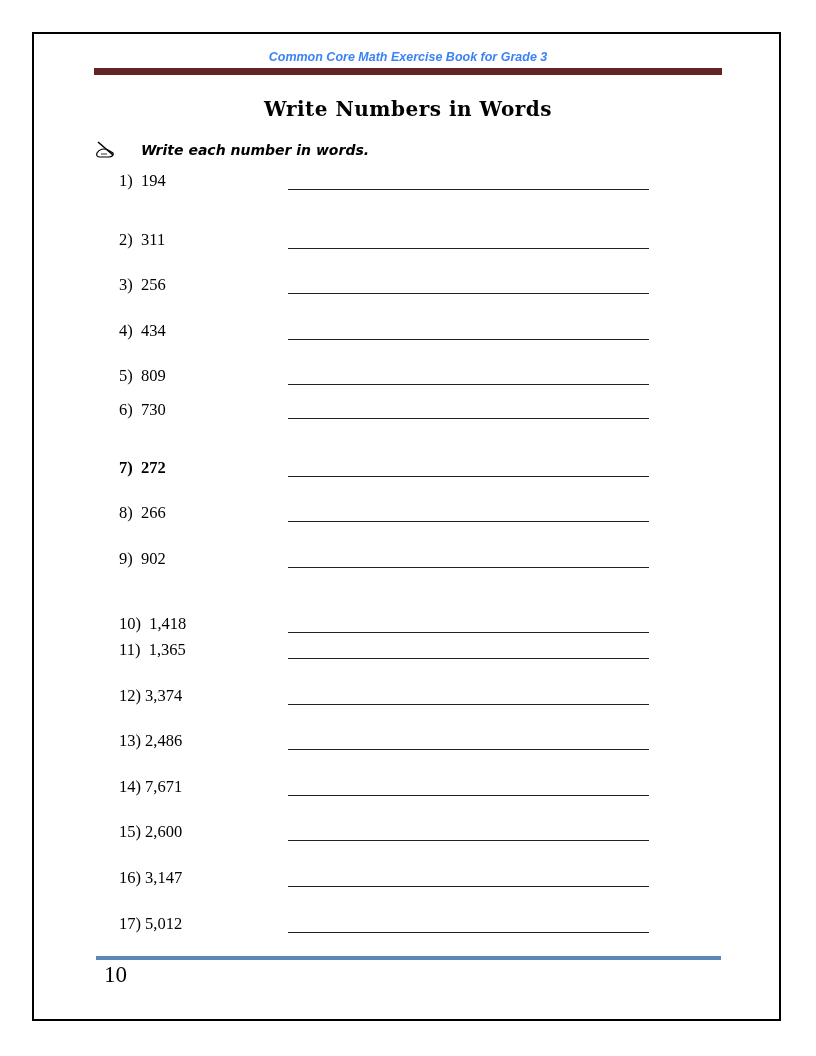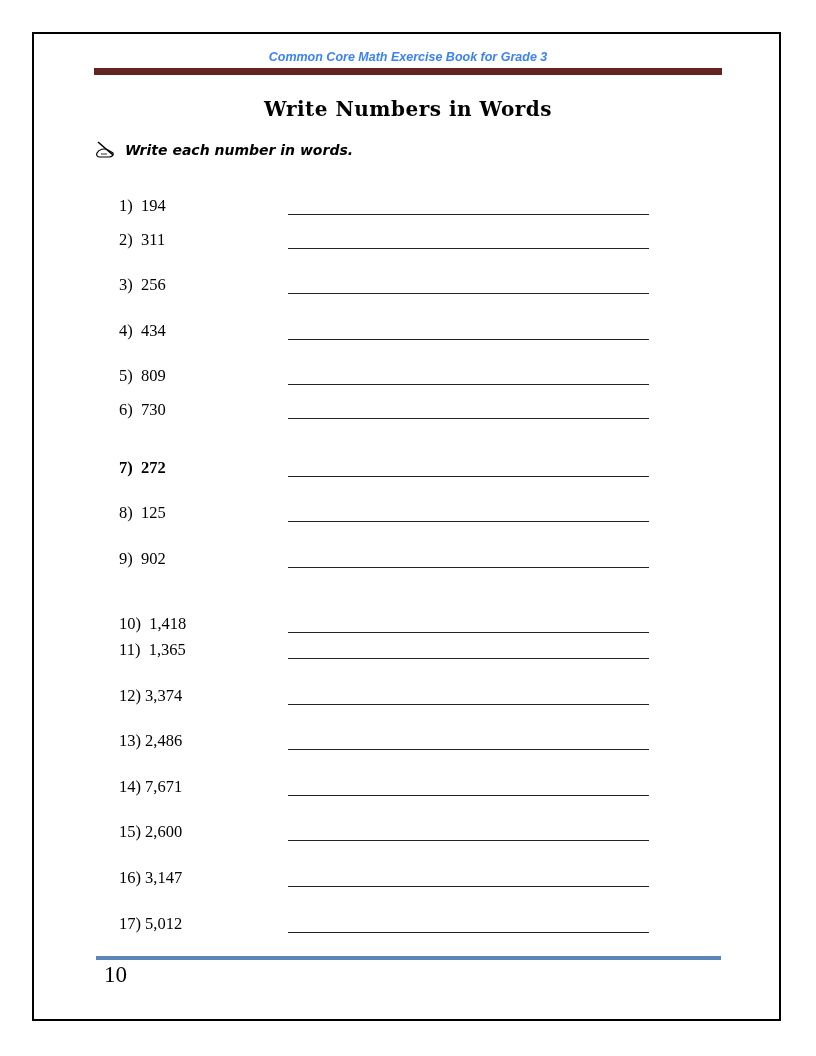--- a/index.html
+++ b/index.html
@@ -1,21 +1,21 @@
 <!DOCTYPE html>
 <html><head>
 <meta charset="utf-8">
 <style>
   html, body { margin:0; padding:0; background:#ffffff; }
   body { width:816px; height:1056px; position:relative; overflow:hidden; font-family:"DejaVu Serif", serif; color:#000; }
   .page-border { position:absolute; left:32px; top:32px; width:749px; height:989px; border:2px solid #000; box-sizing:border-box; }
   .header-text { position:absolute; left:94px; width:628px; top:50px; text-align:center; font-family:"Liberation Sans", sans-serif; font-style:italic; font-weight:bold; font-size:12.5px; color:#3b82f6; }
   .header-bar { position:absolute; left:94px; top:68px; width:628px; height:7px; background:#652424; }
   .title { position:absolute; left:94px; width:628px; top:97px; text-align:center; font-family:"DejaVu Serif", serif; font-weight:bold; font-size:20px; letter-spacing:0.5px; }
-  .instruction { position:absolute; left:95px; top:140px; display:flex; align-items:center; gap:8px; }
+  .instruction { position:absolute; left:95px; top:140px; display:flex; align-items:center; gap:24px; }
   .instruction-icon { width:22px; height:20px; }
   .instruction-text { font-family:"DejaVu Sans", sans-serif; font-style:italic; font-weight:bold; font-size:14px; }
   .problem { position:absolute; left:119px; height:24px; width:540px; }
   .problem-label { position:absolute; left:0; top:0; font-family:"Liberation Serif", serif; font-size:16.5px; white-space:pre; }
   .answer-line { position:absolute; left:169px; top:18px; width:361px; height:0; border-bottom:1px solid #222; }
   .footer-bar { position:absolute; left:96px; top:956px; width:625px; height:4px; background:#5b86b8; }
   .page-number { position:absolute; left:104px; top:962px; font-family:Liberation Serif, serif; font-size:23px; }
 </style>
 </head>
 <body>
@@ -30,21 +30,21 @@
 <div class="instruction">
   <svg class="instruction-icon" viewBox="0 0 22 20">
     <line x1="3" y1="2" x2="18" y2="15" stroke="#000" stroke-width="1.6"></line>
     <path d="M2 13 C 4 9, 9 8, 13 10 L 18 13 C 19 15, 17 17, 14 17 L 5 17 C 2 17, 1 15, 2 13 Z" fill="none" stroke="#000" stroke-width="1.2"></path>
     <path d="M6 14 L 12 14" stroke="#000" stroke-width="0.8"></path>
   </svg>
   <span class="instruction-text">Write each number in words.</span>
 </div>
 
 <div id="problems">
-    <div class="problem" style="top: 196px;">
+    <div class="problem" style="top: 171px;">
       <span class="problem-label">1)  194</span>
       <div class="answer-line"></div>
     </div>
     <div class="problem" style="top: 229.6px;">
       <span class="problem-label">2)  311</span>
       <div class="answer-line"></div>
     </div>
     <div class="problem" style="top: 275.2px;">
       <span class="problem-label">3)  256</span>
       <div class="answer-line"></div>
@@ -59,21 +59,21 @@
     </div>
     <div class="problem" style="top: 400px;">
       <span class="problem-label">6)  730</span>
       <div class="answer-line"></div>
     </div>
     <div class="problem" style="top: 457.6px; font-weight: bold;">
       <span class="problem-label">7)  272</span>
       <div class="answer-line"></div>
     </div>
     <div class="problem" style="top: 503.2px;">
-      <span class="problem-label">8)  125</span>
+      <span class="problem-label">8)  266</span>
       <div class="answer-line"></div>
     </div>
     <div class="problem" style="top: 548.8px;">
       <span class="problem-label">9)  902</span>
       <div class="answer-line"></div>
     </div>
     <div class="problem" style="top: 593px; margin-top: 21px;">
       <span class="problem-label">10)  1,418</span>
       <div class="answer-line"></div>
     </div>

